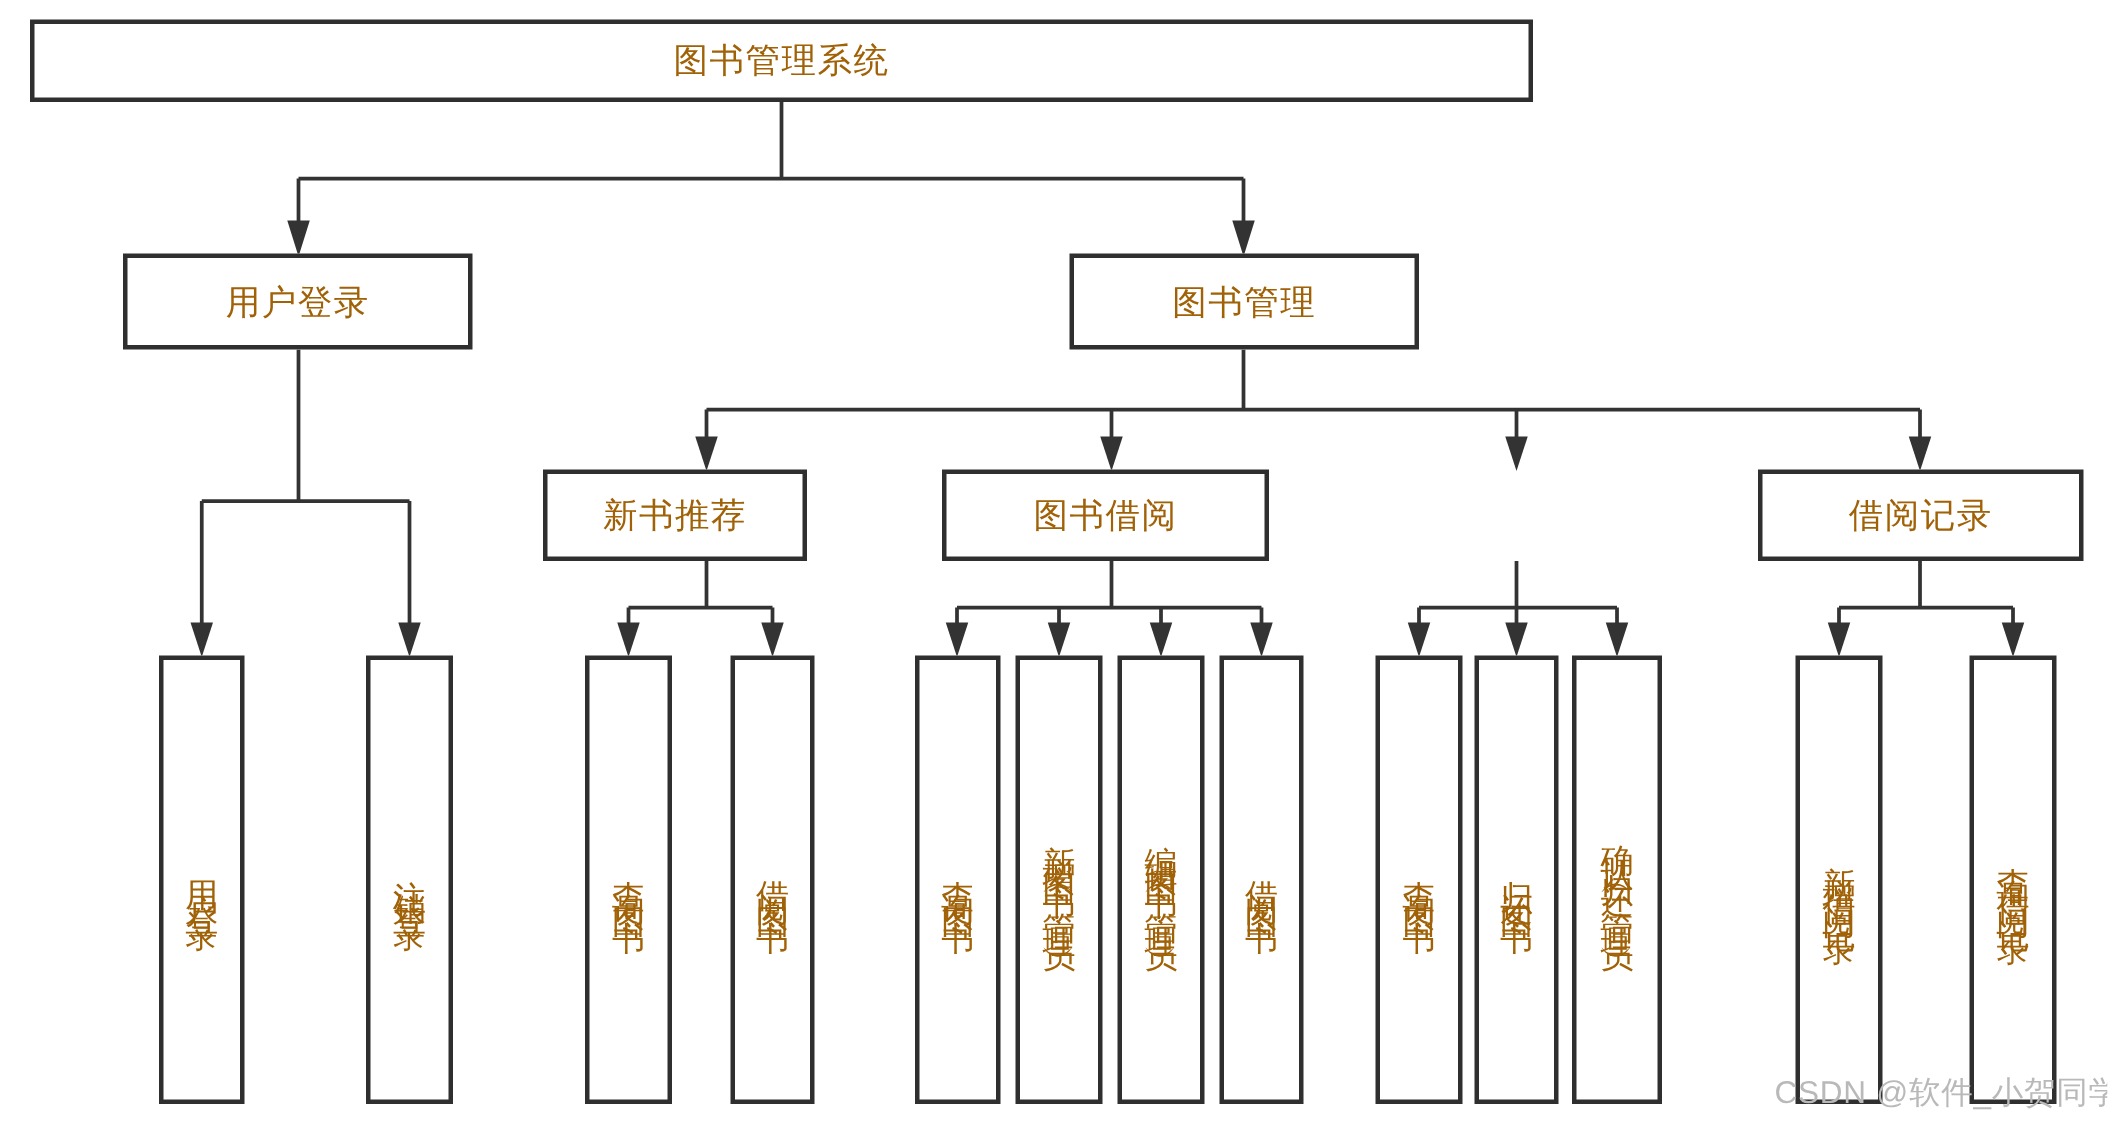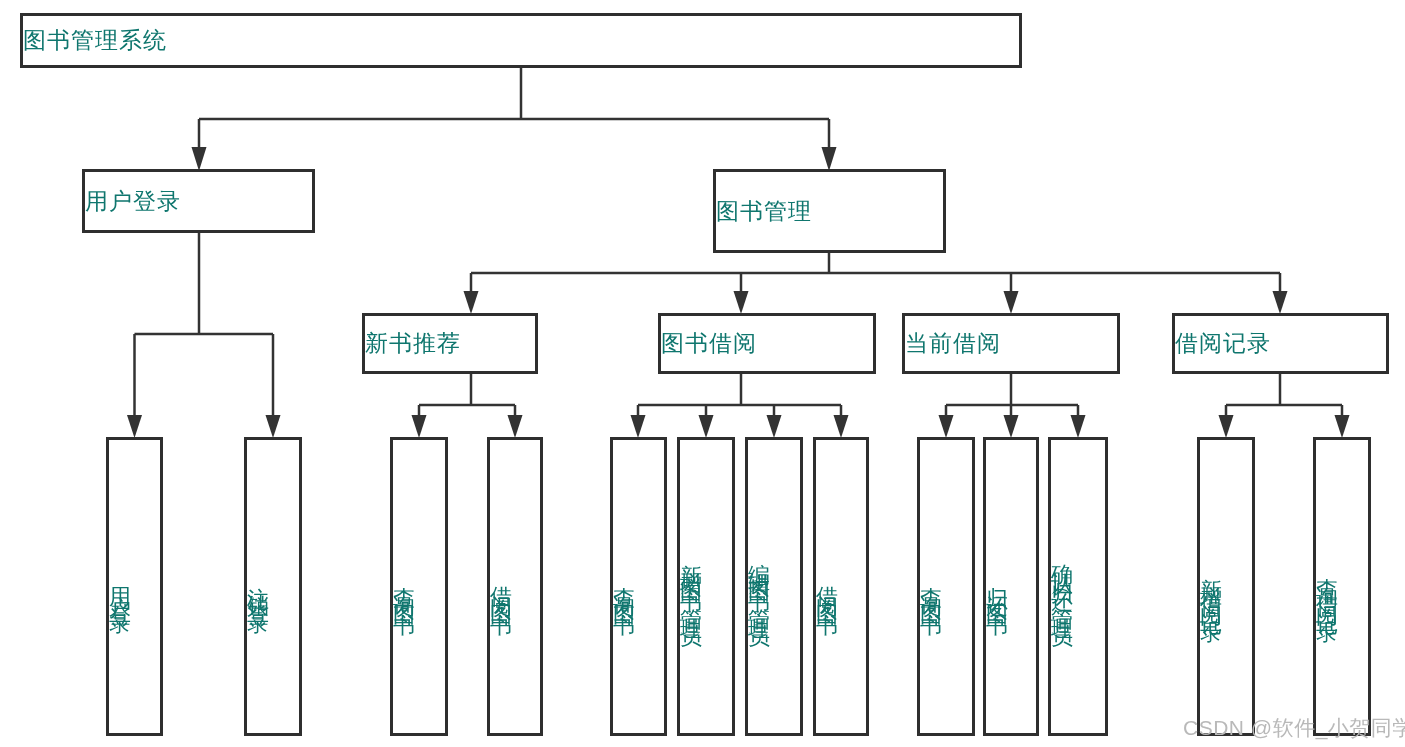--- a/index.html
+++ b/index.html
@@ -17,22 +17,22 @@
     width: 1405px; height: 747px;
     z-index: 0;
   }
   .node {
     position: absolute;
     background: #ffffff;
     border: 3px solid #2f2f2f;
     box-sizing: border-box;
     display: flex;
     align-items: center;
-    justify-content: flex-start;
-    color: #0f766e;
+    justify-content: center;
+    color: #a16207;
     z-index: 1;
   }
   .node.h { font-size: 23px; letter-spacing: 1px; }
   .node.v { font-size: 22px; }
   .node.v .vtext {
     writing-mode: vertical-rl;
     text-orientation: mixed;
     letter-spacing: 9px;
     line-height: 1.0;
     white-space: nowrap;
@@ -121,32 +121,29 @@
     </g>
   </svg>
 
   <div class="node h" style="left:20px; top:13px; width:1002px; height:55px;">
     <span>图书管理系统</span>
   </div>
 
   <div class="node h" style="left:82px; top:169px; width:233px; height:64px;">
     <span>用户登录</span>
   </div>
-  <div class="node h" style="left:713px; top:169px; width:233px; height:84px;">
+  <div class="node h" style="left:713px; top:169px; width:233px; height:64px;">
     <span>图书管理</span>
   </div>
 
   <div class="node h" style="left:362px; top:313px; width:176px; height:61px;">
     <span>新书推荐</span>
   </div>
-  <div class="node h" style="left:658px; top:313px; width:218px; height:61px;">
+  <div class="node h" style="left:628px; top:313px; width:218px; height:61px;">
     <span>图书借阅</span>
-  </div>
-  <div class="node h" style="left:902px; top:313px; width:218px; height:61px;">
-    <span>当前借阅</span>
   </div>
   <div class="node h" style="left:1172px; top:313px; width:217px; height:61px;">
     <span>借阅记录</span>
   </div>
 
   <div class="node v" style="left:106px; top:437px; width:57px; height:299px;">
     <span class="vtext">用户登录</span>
   </div>
   <div class="node v" style="left:244px; top:437px; width:58px; height:299px;">
     <span class="vtext">注销登录</span>

